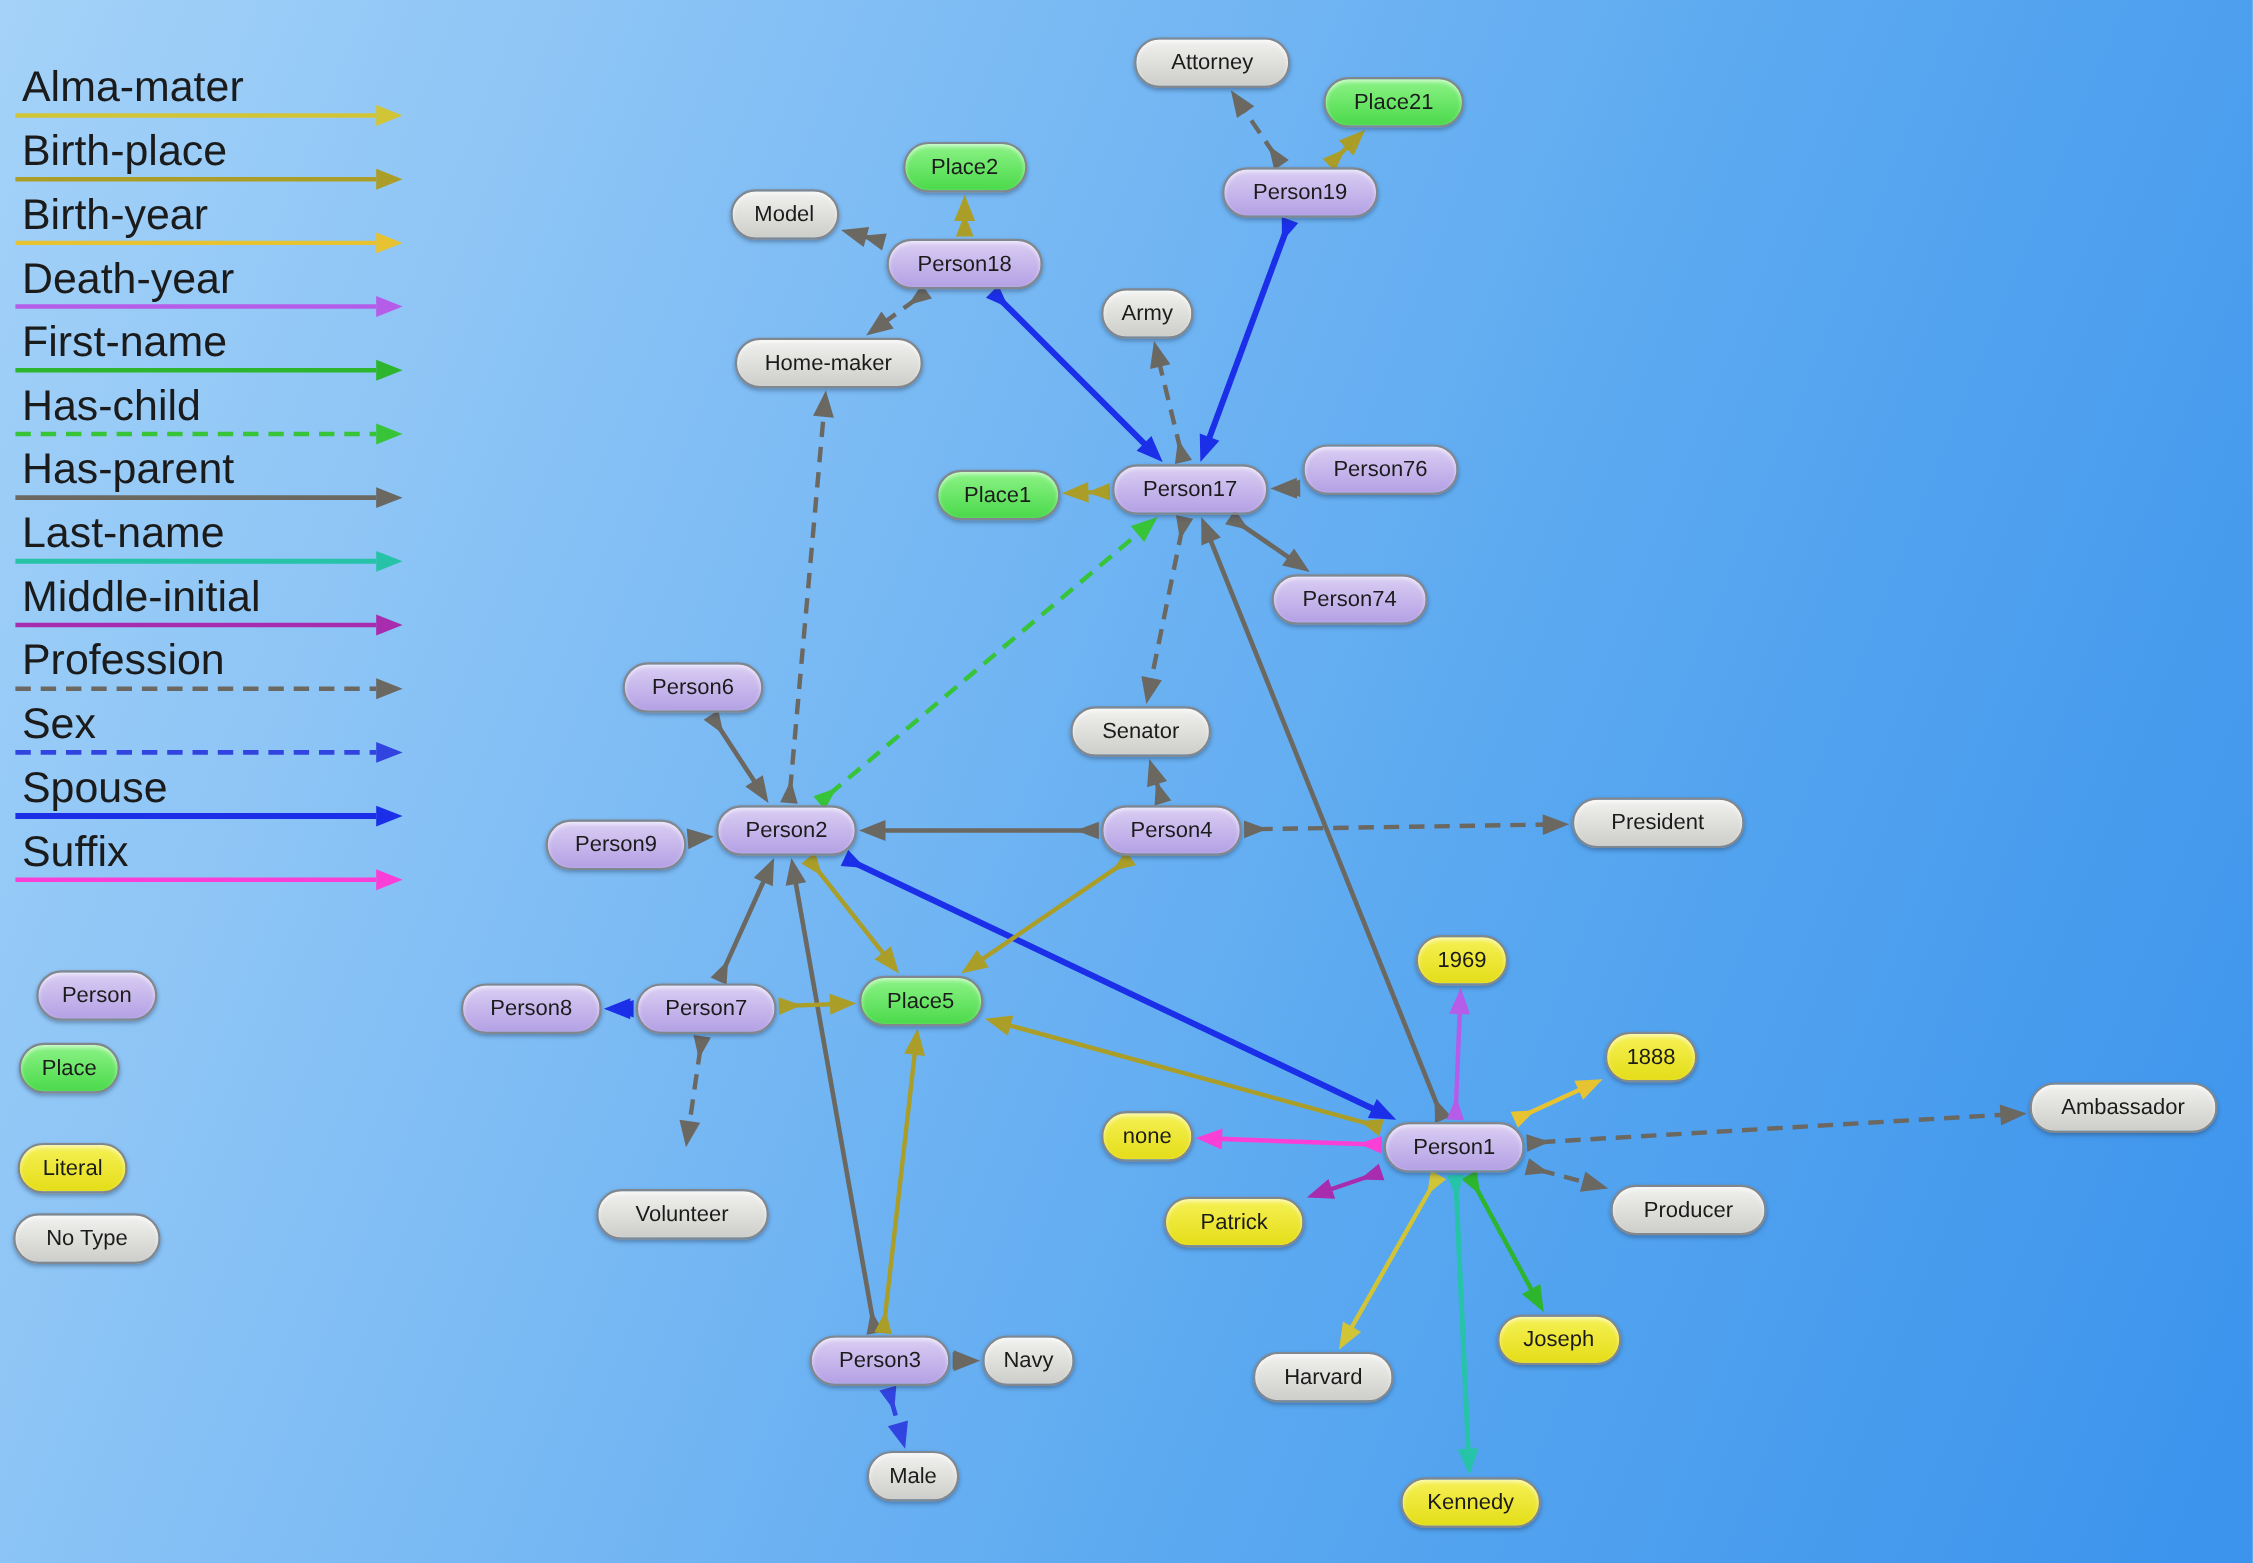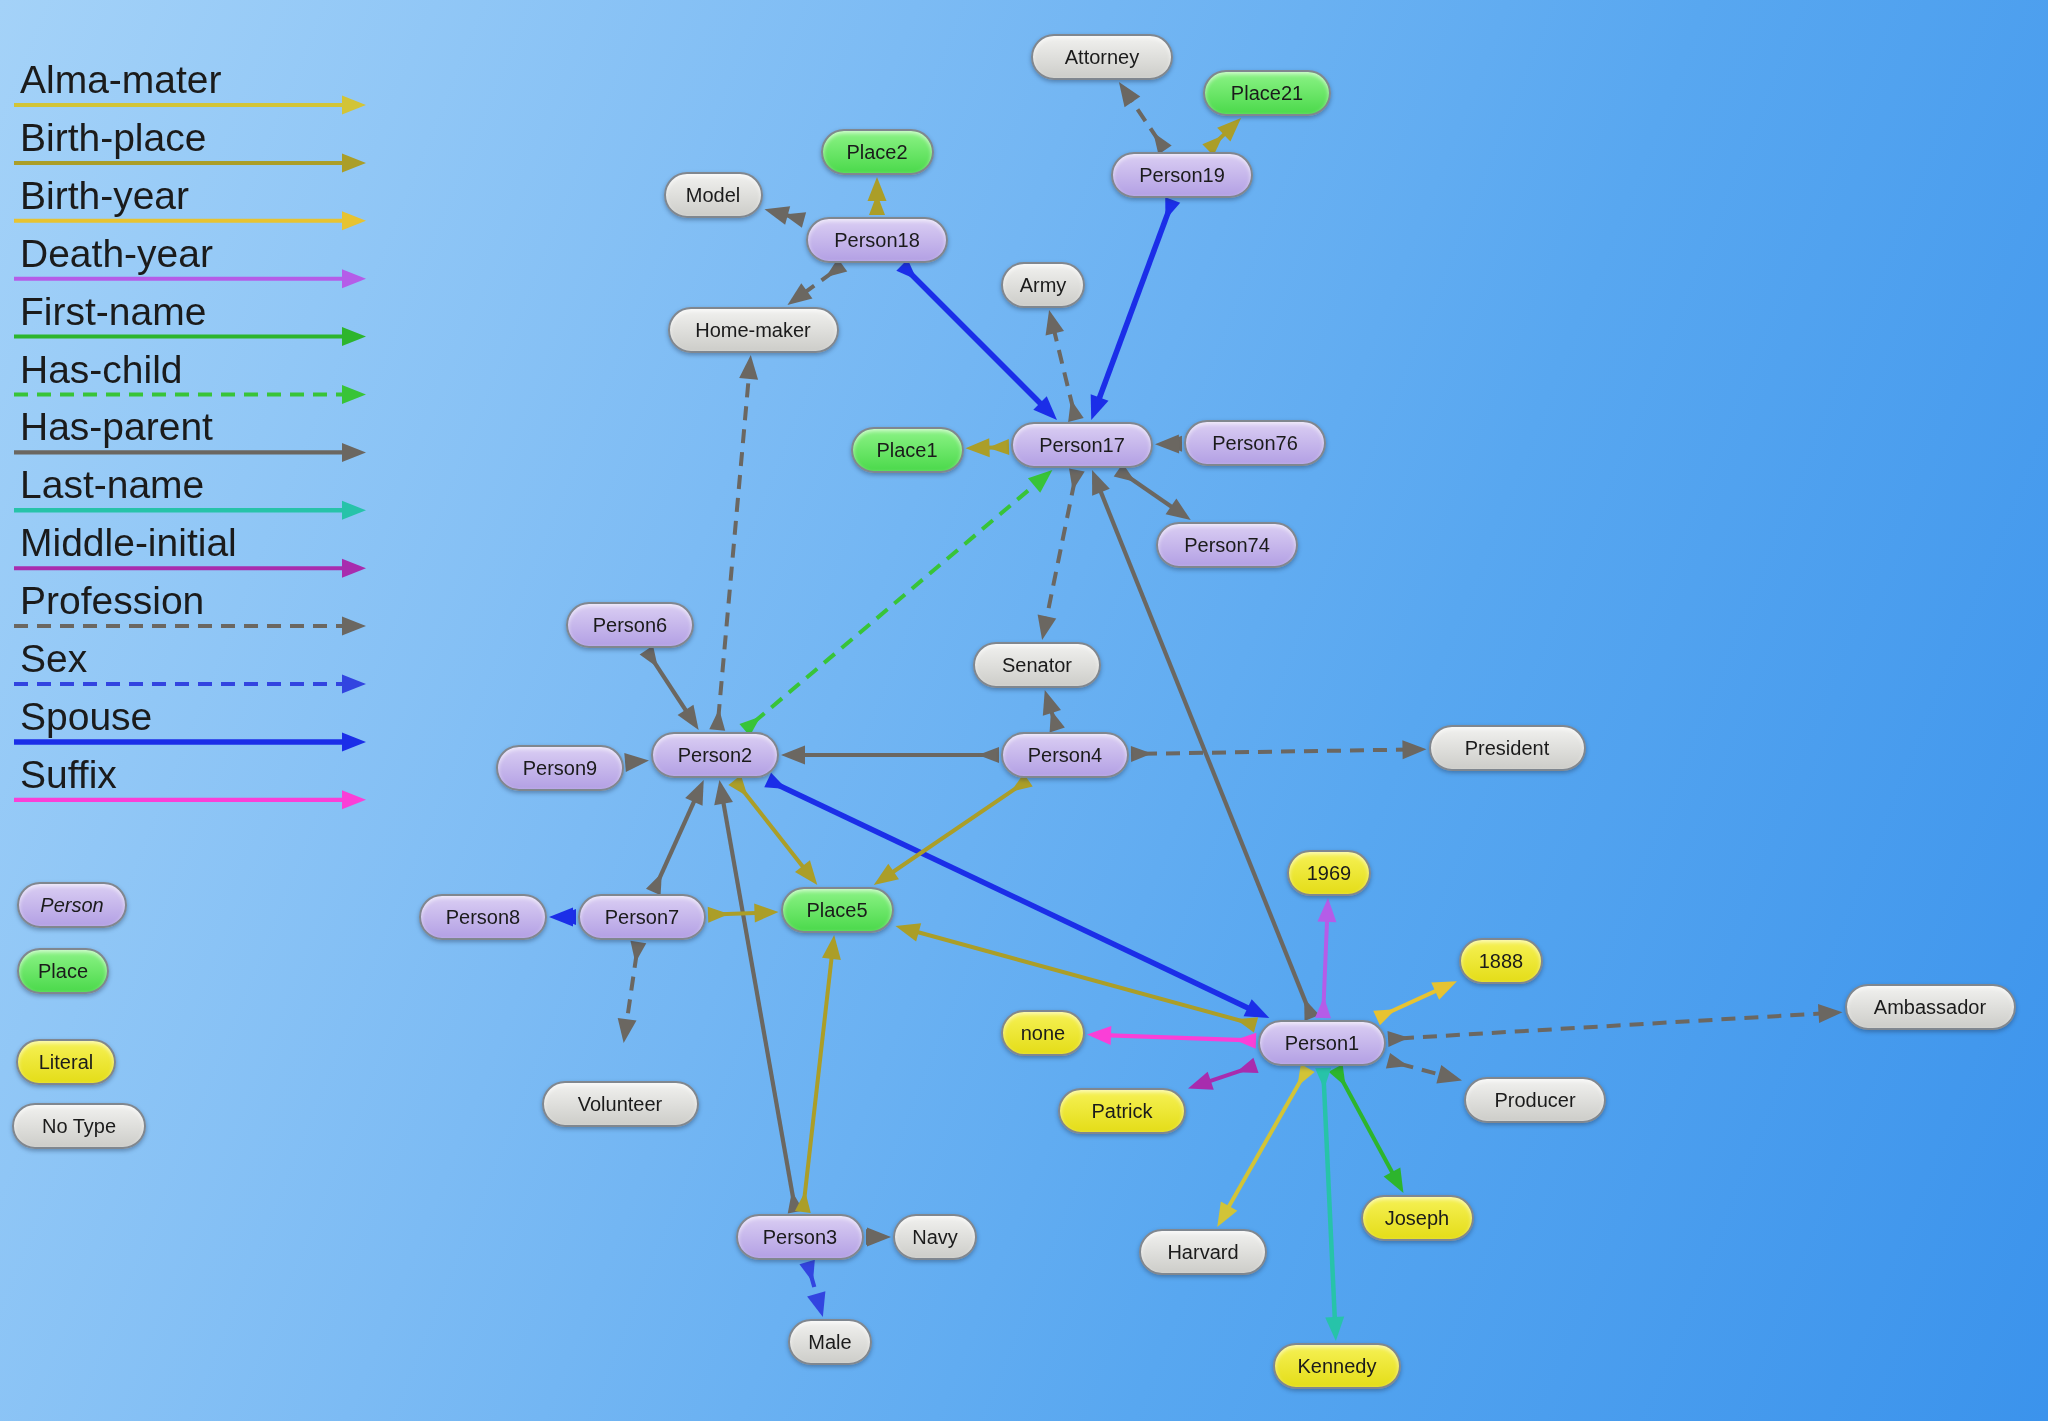--- a/index.html
+++ b/index.html
@@ -185,35 +185,35 @@
       <div class="legend-label" style="left: 20px; top: 231.7px;">Death-year</div>
       <div class="legend-label" style="left: 20px; top: 289.6px;">First-name</div>
       <div class="legend-label" style="left: 20px; top: 347.5px;">Has-child</div>
       <div class="legend-label" style="left: 20px; top: 405.4px;">Has-parent</div>
       <div class="legend-label" style="left: 20px; top: 463.3px;">Last-name</div>
       <div class="legend-label" style="left: 20px; top: 521.2px;">Middle-initial</div>
       <div class="legend-label" style="left: 20px; top: 579.1px;">Profession</div>
       <div class="legend-label" style="left: 20px; top: 637px;">Sex</div>
       <div class="legend-label" style="left: 20px; top: 694.9px;">Spouse</div>
       <div class="legend-label" style="left: 20px; top: 752.8px;">Suffix</div>
-      <div class="node person pill" style="left: 17px; top: 882px; width: 110px; font-style: italic;">Person</div>
+      <div class="node person pill" style="left: 33px; top: 882px; width: 110px;">Person</div>
       <div class="node place pill" style="left: 17px; top: 948px; width: 92px;">Place</div>
       <div class="node literal pill" style="left: 16px; top: 1039px; width: 100px;">Literal</div>
       <div class="node notype pill" style="left: 12px; top: 1103px; width: 134px;">No Type</div>
       <div class="node notype" style="left: 1031px; top: 34px; width: 142px;">Attorney</div>
       <div class="node place" style="left: 1203px; top: 70px; width: 128px;">Place21</div>
       <div class="node place" style="left: 820.5px; top: 129px; width: 113px;">Place2</div>
       <div class="node person" style="left: 1111px; top: 152px; width: 142px;">Person19</div>
       <div class="node notype" style="left: 663.5px; top: 172px; width: 99px;">Model</div>
       <div class="node person" style="left: 806px; top: 217px; width: 142px;">Person18</div>
       <div class="node notype" style="left: 1001px; top: 262px; width: 84px;">Army</div>
       <div class="node notype" style="left: 667.5px; top: 307px; width: 171px;">Home-maker</div>
       <div class="node place" style="left: 850.5px; top: 427px; width: 113px;">Place1</div>
       <div class="node person" style="left: 1011px; top: 422px; width: 142px;">Person17</div>
-      <div class="node person" style="left: 1184px; top: 420px; width: 142px;">Person76</div>
+      <div class="node person" style="left: 1184px; top: 404px; width: 142px;">Person76</div>
       <div class="node person" style="left: 1156px; top: 522px; width: 142px;">Person74</div>
       <div class="node person" style="left: 566px; top: 602px; width: 128px;">Person6</div>
       <div class="node notype" style="left: 973px; top: 642px; width: 128px;">Senator</div>
       <div class="node person" style="left: 496px; top: 745px; width: 128px;">Person9</div>
       <div class="node person" style="left: 651px; top: 732px; width: 128px;">Person2</div>
       <div class="node person" style="left: 1001px; top: 732px; width: 128px;">Person4</div>
       <div class="node notype" style="left: 1428.5px; top: 725px; width: 157px;">President</div>
       <div class="node literal" style="left: 1287px; top: 850px; width: 84px;">1969</div>
       <div class="node person" style="left: 419px; top: 894px; width: 128px;">Person8</div>
       <div class="node person" style="left: 578px; top: 894px; width: 128px;">Person7</div>

